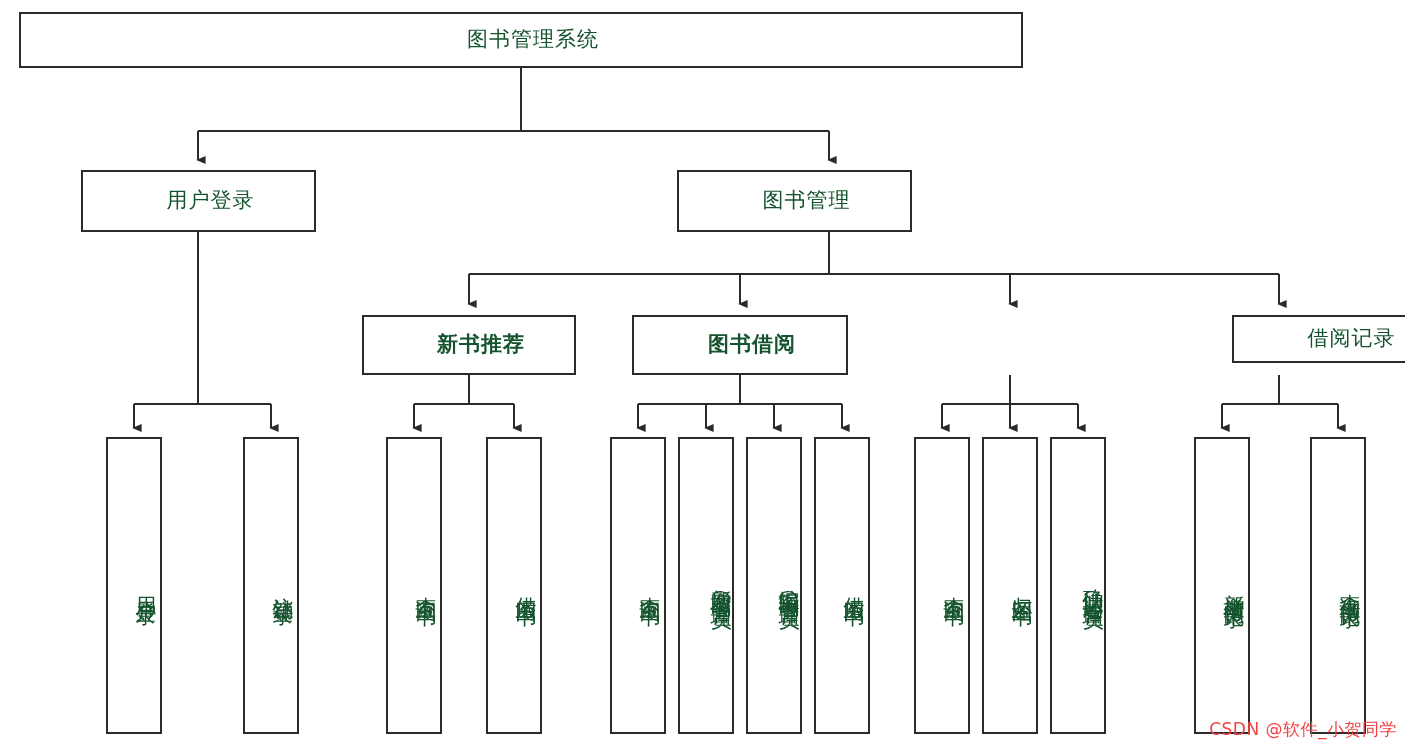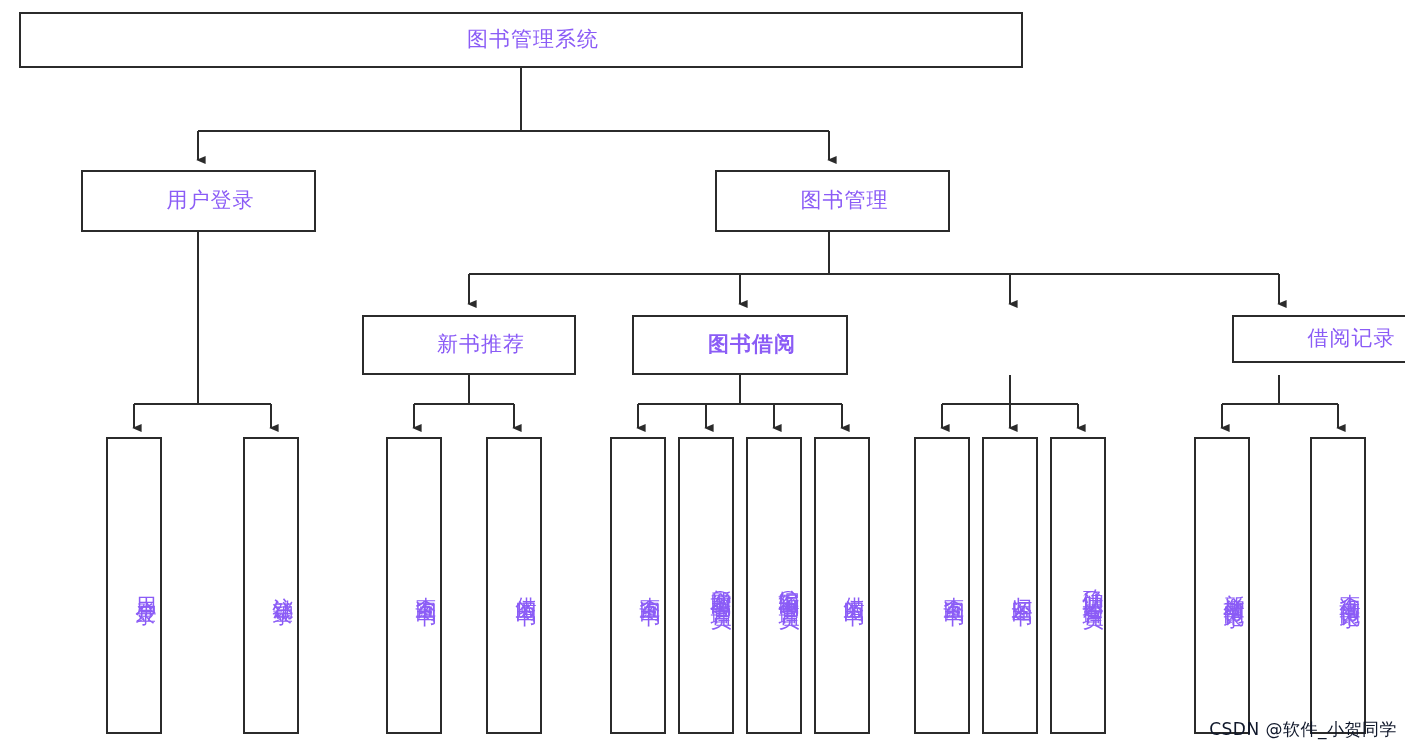--- a/index.html
+++ b/index.html
@@ -26,21 +26,21 @@
     height: 747px;
   }
   .node-box {
     position: absolute;
     box-sizing: border-box;
     border: 2px solid #2b2b2b;
     background: #ffffff;
     display: flex;
     align-items: center;
     justify-content: center;
-    color: #8b5cf6;
+    color: #14532d;
     padding-left: 24px;
   }
   .node-box.horizontal {
     font-size: 21px;
     line-height: 1.2;
     letter-spacing: 1px;
   }
   .node-box.vertical {
     writing-mode: vertical-rl;
     text-orientation: upright;
@@ -57,21 +57,21 @@
   }
   .node-label {
     display: block;
     white-space: nowrap;
   }
   #watermark {
     position: absolute;
     right: 8px;
     bottom: 6px;
     font-size: 17px;
-    color: #0f172a;
+    color: #ef4444;
     letter-spacing: 0.5px;
     white-space: nowrap;
     pointer-events: none;
   }
 </style>
 </head>
 <body>
 
 <div id="diagram-root">
 
@@ -129,25 +129,25 @@
   </svg>
 
   <div class="node-box horizontal" style="left:19px; top:12px; width:1004px; height:56px;">
     <span class="node-label">图书管理系统</span>
   </div>
 
   <div class="node-box horizontal" style="left:81px; top:170px; width:235px; height:62px;">
     <span class="node-label">用户登录</span>
   </div>
 
-  <div class="node-box horizontal" style="left:715px; top:170px; width:235px; height:62px;">
+  <div class="node-box horizontal" style="left:677px; top:170px; width:235px; height:62px;">
     <span class="node-label">图书管理</span>
   </div>
 
-  <div class="node-box horizontal" style="left:362px; top:315px; width:214px; height:60px;">
+  <div class="node-box horizontal" style="left:362px; top:315px; width:214px; height:60px;font-weight:bold;">
     <span class="node-label">新书推荐</span>
   </div>
 
   <div class="node-box horizontal" style="left:632px; top:315px; width:216px; height:60px;font-weight:bold;">
     <span class="node-label">图书借阅</span>
   </div>
 
 
   <div class="node-box horizontal" style="left:1232px; top:315px; width:215px; height:48px;">
     <span class="node-label">借阅记录</span>

